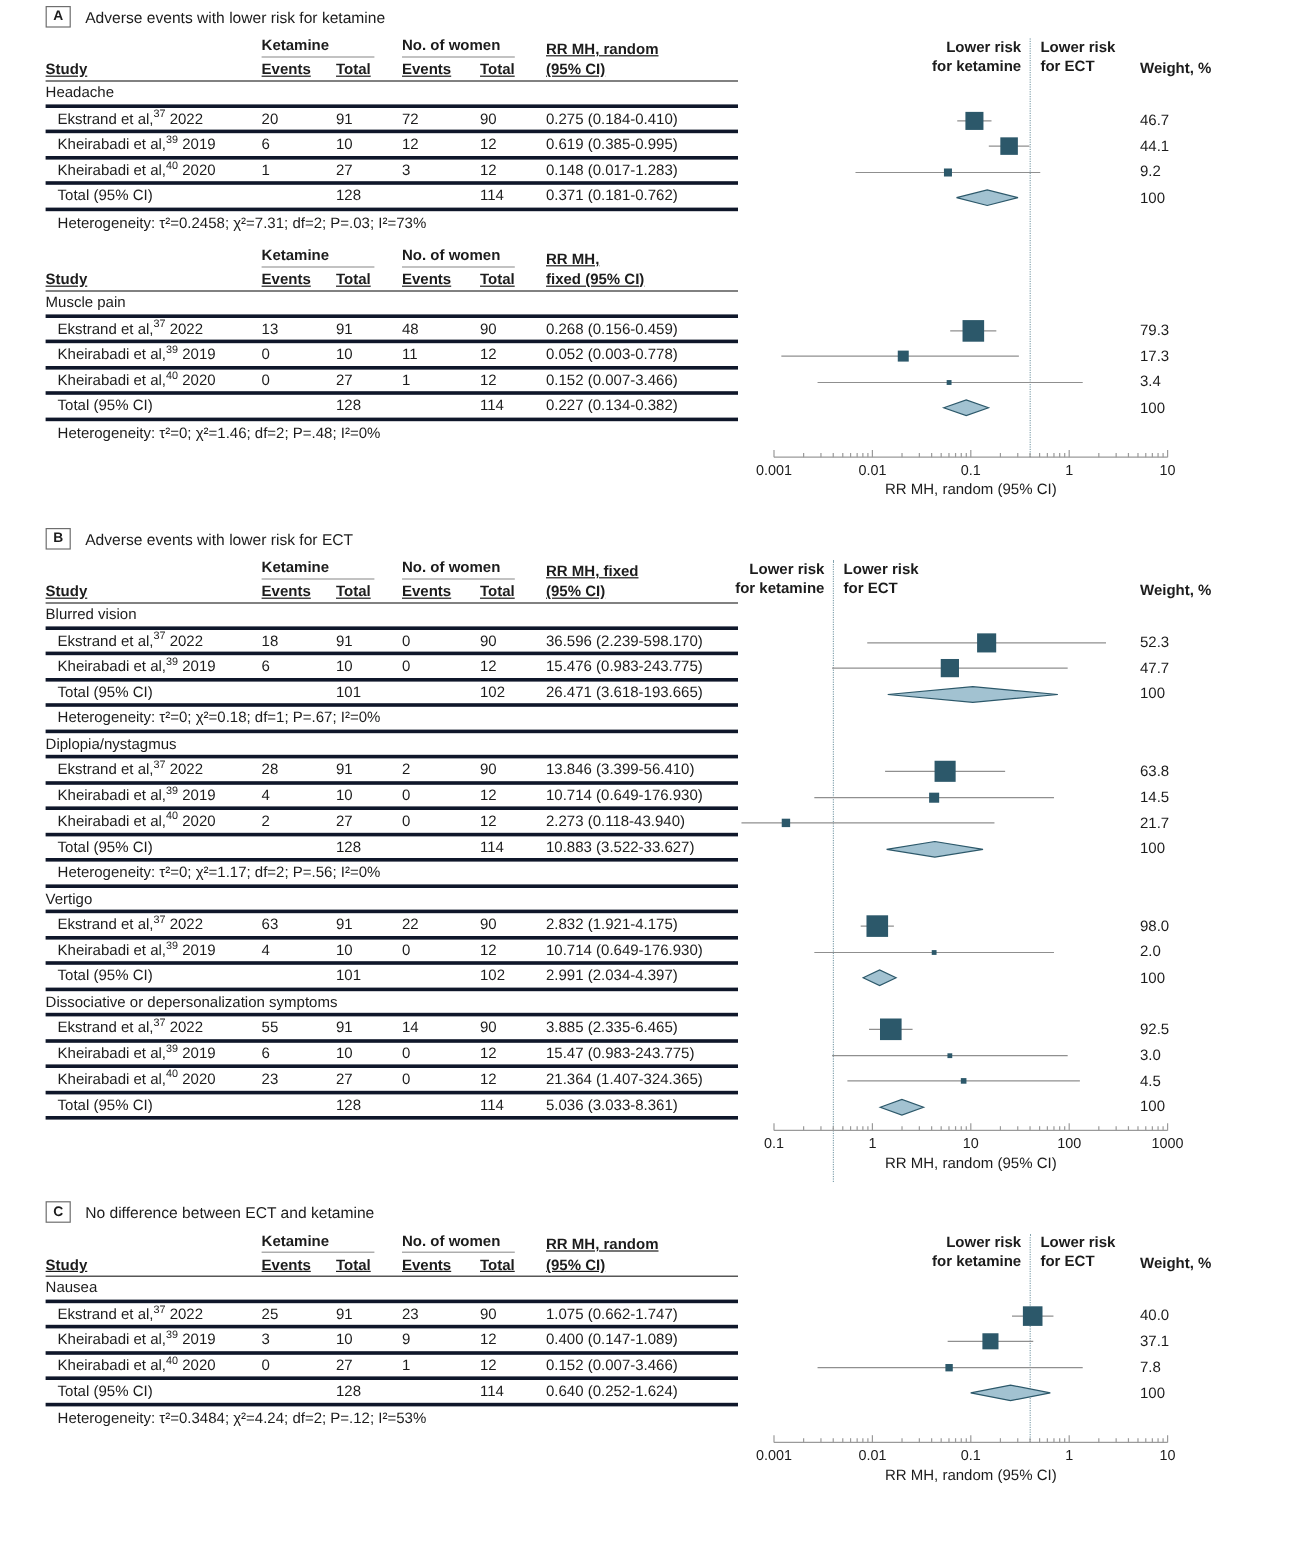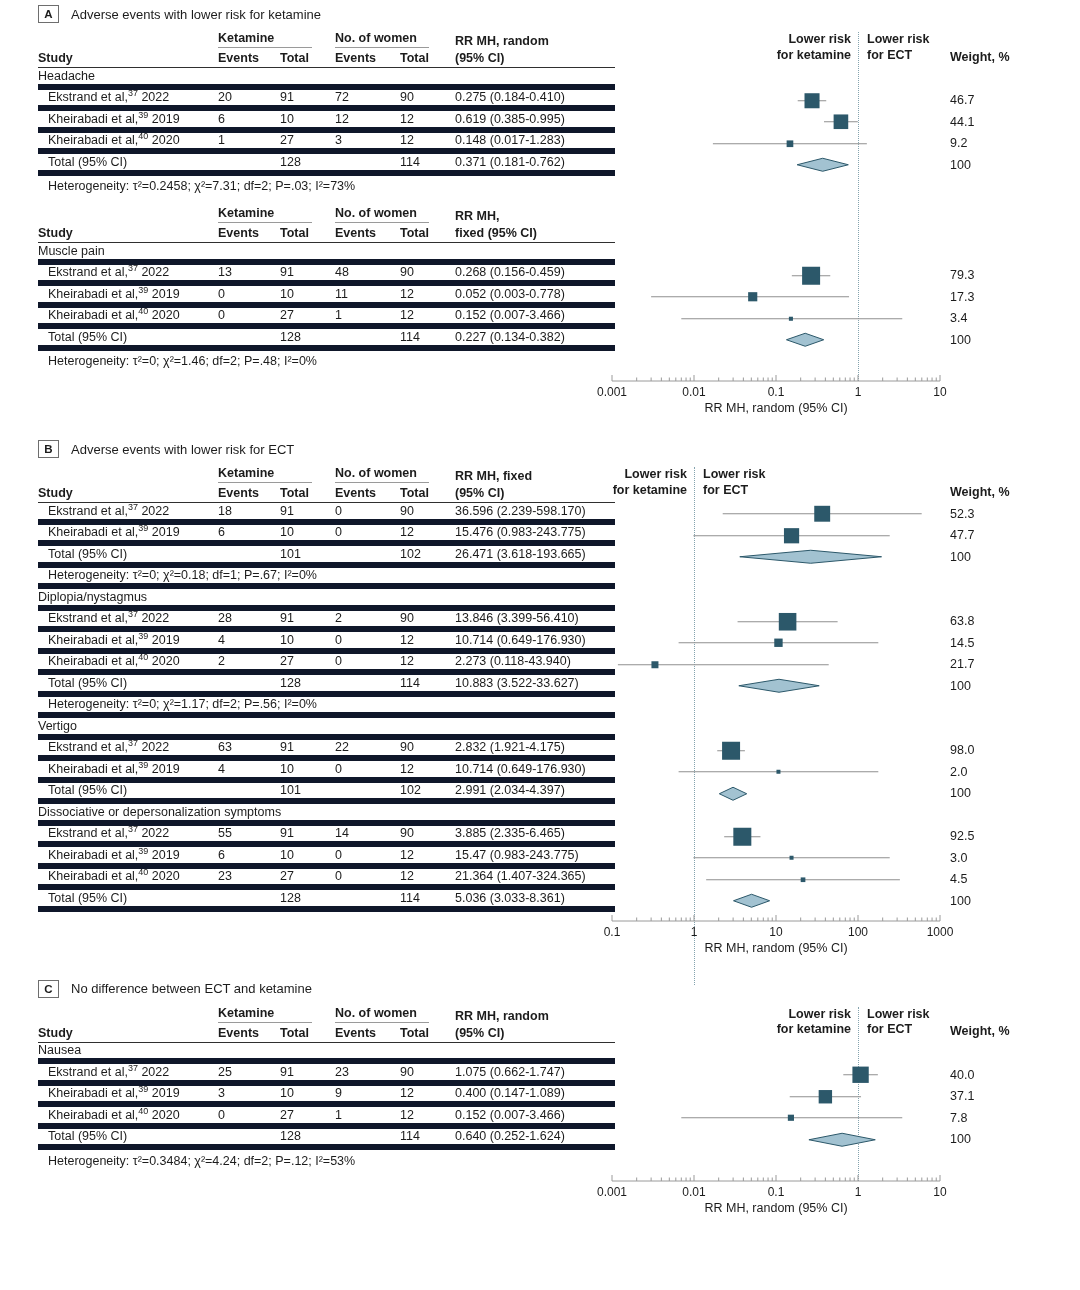--- a/index.html
+++ b/index.html
@@ -12,43 +12,43 @@
   .panel{position:relative;padding-left:38px;}
   .panel + .panel{margin-top:20px;}
   .ptitle{display:flex;align-items:center;height:20px;margin-bottom:7px;}
   .badge{
     display:flex;align-items:center;justify-content:center;
     width:19px;height:16px;border:1px solid #6e6e6e;
     font-weight:bold;font-size:11.5px;flex:0 0 auto;
   }
   .title{font-weight:normal;font-size:13px;margin-left:12px;white-space:nowrap;}
   .thead{width:577px;border-bottom:1.5px solid #2f2f2f;padding-bottom:2px;box-sizing:border-box;}
-  .hrow{display:flex;align-items:flex-end;height:17px;}
+  .hrow{display:flex;align-items:flex-end;height:17px;text-decoration:underline;}
   .c{flex:0 0 auto;white-space:nowrap;overflow:visible;}
   .c-study{width:180px;}
   .c-ke{width:62px;}
   .c-kt{width:55px;}
   .c-we{width:65px;}
   .c-wt{width:55px;}
   .c-rr{width:160px;}
   .c-kg{width:117px;}
   .c-wg{width:120px;}
   .hb{font-weight:bold;}
   .u{display:inline-block;border-bottom:1px solid #9a9a9a;padding-bottom:2px;width:94px;}
   .frow{display:flex;align-items:stretch;}
   .tcells{
     display:flex;align-items:center;width:577px;height:21.5px;
-    border-bottom:6px solid #0f172a;box-sizing:border-box;flex:0 0 auto;
+    border-bottom:3px solid #0f172a;box-sizing:border-box;flex:0 0 auto;
   }
   .tcells.noline{border-bottom:none;}
   .ind{padding-left:10px;box-sizing:border-box;}
   .pcell{width:330px;flex:0 0 auto;position:relative;z-index:1;}
   .pcell svg{display:block;overflow:visible;}
   .wcell{width:70px;flex:0 0 auto;display:flex;align-items:center;padding-left:5px;box-sizing:border-box;}
-  .arow{margin-top:1px;}
+  .arow{margin-top:1px;gap:33px;}
   .arow .tcells{border-bottom:none;height:46px;}
   .arow .pcell{height:46px;}
   .dotted{position:absolute;width:0;border-left:1px dotted #84a3ae;z-index:0;}
   .plabel{position:absolute;font-weight:bold;line-height:15.5px;white-space:pre-line;}
   .plabel.pl-left{text-align:right;}
   .plabel.pl-weight{white-space:nowrap;}
   sup{font-size:9px;line-height:0;}
 </style>
 </head>
 <body>
@@ -343,20 +343,23 @@
         <div class="hrow">
           <span class="c c-study hb">Study</span>
           <span class="c c-ke hb">Events</span>
           <span class="c c-kt hb">Total</span>
           <span class="c c-we hb">Events</span>
           <span class="c c-wt hb">Total</span>
           <span class="c c-rr hb">(95% CI)</span>
         </div>
       </div>
       <div class="frow">
+        <div class="tcells">
+          <span class="c c-study">Blurred vision</span>
+        </div>
         <div class="pcell"></div>
         <div class="wcell"></div>
       </div>
       <div class="frow">
         <div class="tcells">
           <span class="c c-study ind">Ekstrand et al,<sup>37</sup> 2022</span>
           <span class="c c-ke">18</span>
           <span class="c c-kt">91</span>
           <span class="c c-we">0</span>
           <span class="c c-wt">90</span>

